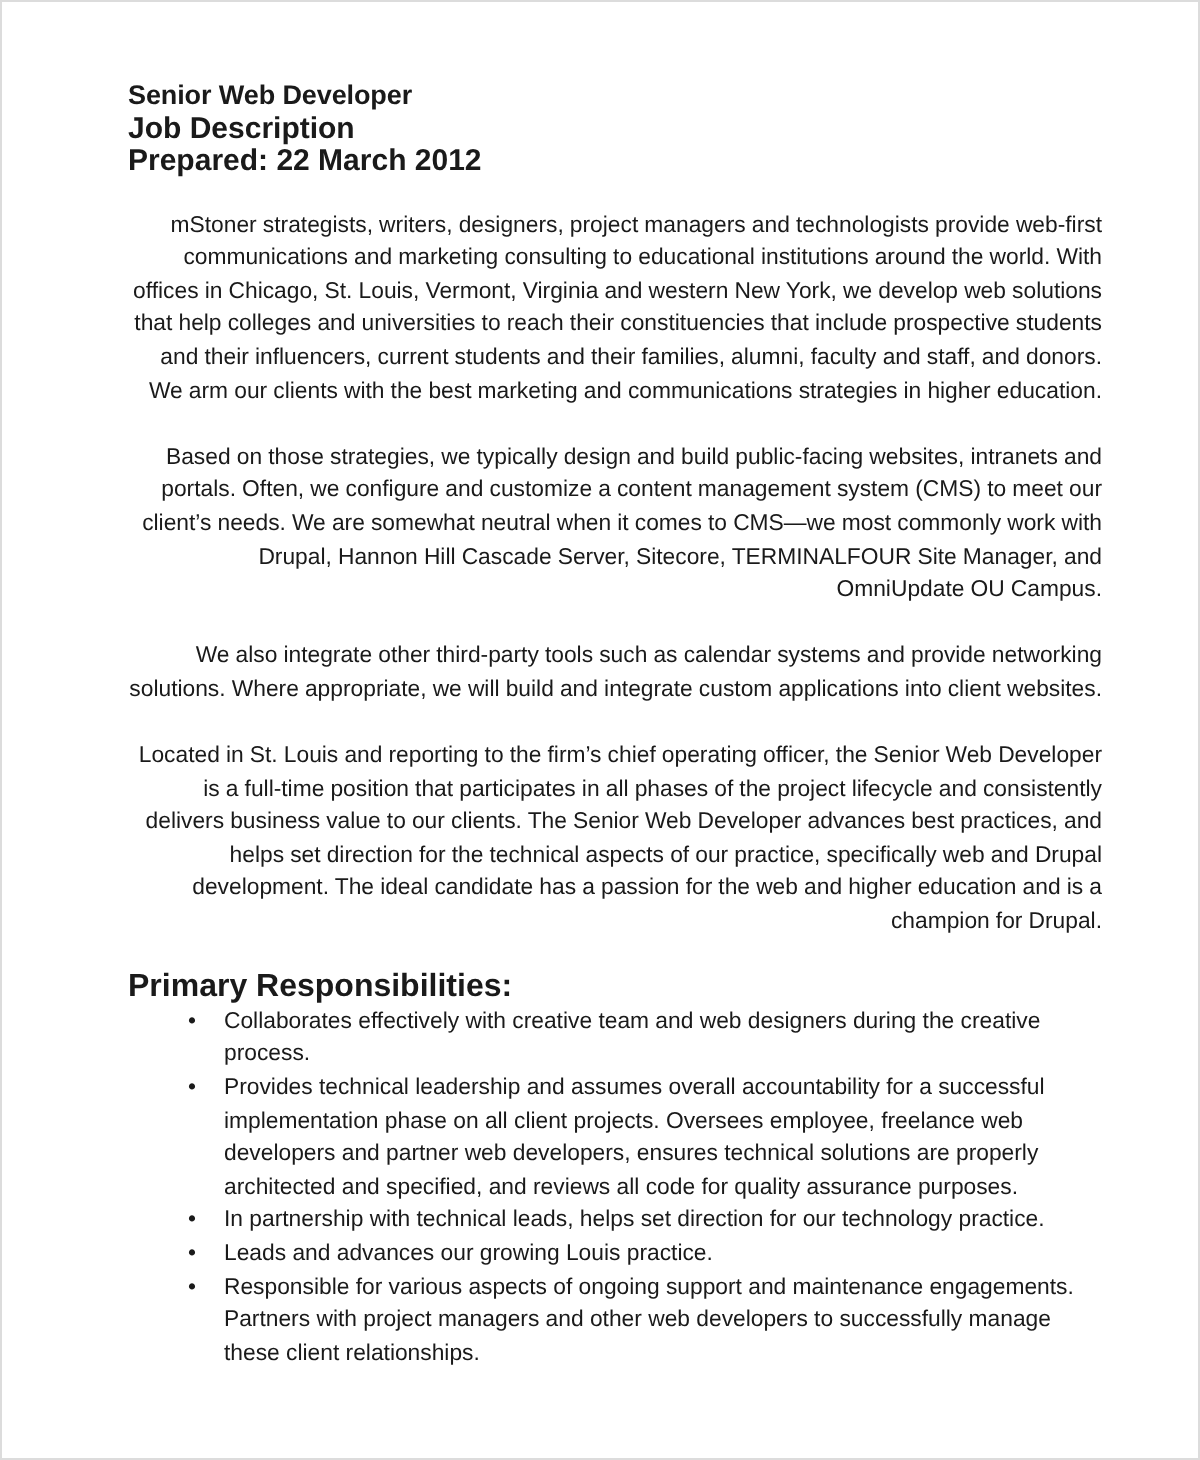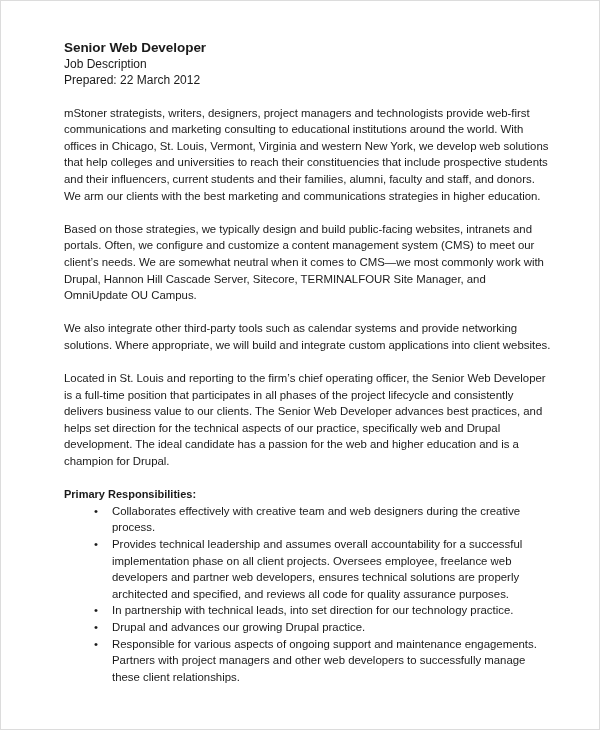--- a/index.html
+++ b/index.html
@@ -35,41 +35,41 @@
   
   .doc-title {
     font-size: 13.5px;
     font-weight: bold;
     line-height: 17px;
     margin: 0 0 1px 0;
     letter-spacing: -0.05px;
   }
   .doc-subtitle,
   .doc-prepared {
-    font-size: 12px;
-    font-weight: normal;
+    font-size: 15px;
+    font-weight: bold;
     line-height: 15.5px;
     margin: 0;
   }
 
   
   .para {
     font-size: 11.4px;
     line-height: 16.6px;
     margin: 0;
-    text-align: left;
+    text-align: right;
     word-spacing: -0.1px;
   }
   .para-spacer {
     height: 16.6px;
   }
 
   
   .section-heading {
-    font-size: 11px;
+    font-size: 16px;
     font-weight: bold;
     line-height: 16.6px;
     margin: 0;
   }
 
   
   .bullet-list {
     list-style: none;
     margin: 0;
     padding: 0;
@@ -125,25 +125,25 @@
       <li class="bullet-item">
         <span class="bullet-marker">•</span>
         <span>Collaborates effectively with creative team and web designers during the creative process.</span>
       </li>
       <li class="bullet-item">
         <span class="bullet-marker">•</span>
         <span>Provides technical leadership and assumes overall accountability for a successful implementation phase on all client projects. Oversees employee, freelance web developers and partner web developers, ensures technical solutions are properly architected and specified, and reviews all code for quality assurance purposes.</span>
       </li>
       <li class="bullet-item">
         <span class="bullet-marker">•</span>
-        <span>In partnership with technical leads, into set direction for our technology practice.</span>
+        <span>In partnership with technical leads, helps set direction for our technology practice.</span>
       </li>
       <li class="bullet-item">
         <span class="bullet-marker">•</span>
-        <span>Drupal and advances our growing Drupal practice.</span>
+        <span>Leads and advances our growing Louis practice.</span>
       </li>
       <li class="bullet-item">
         <span class="bullet-marker">•</span>
         <span>Responsible for various aspects of ongoing support and maintenance engagements. Partners with project managers and other web developers to successfully manage these client relationships.</span>
       </li>
     </ul>
 
   </div>
 </div>
 

